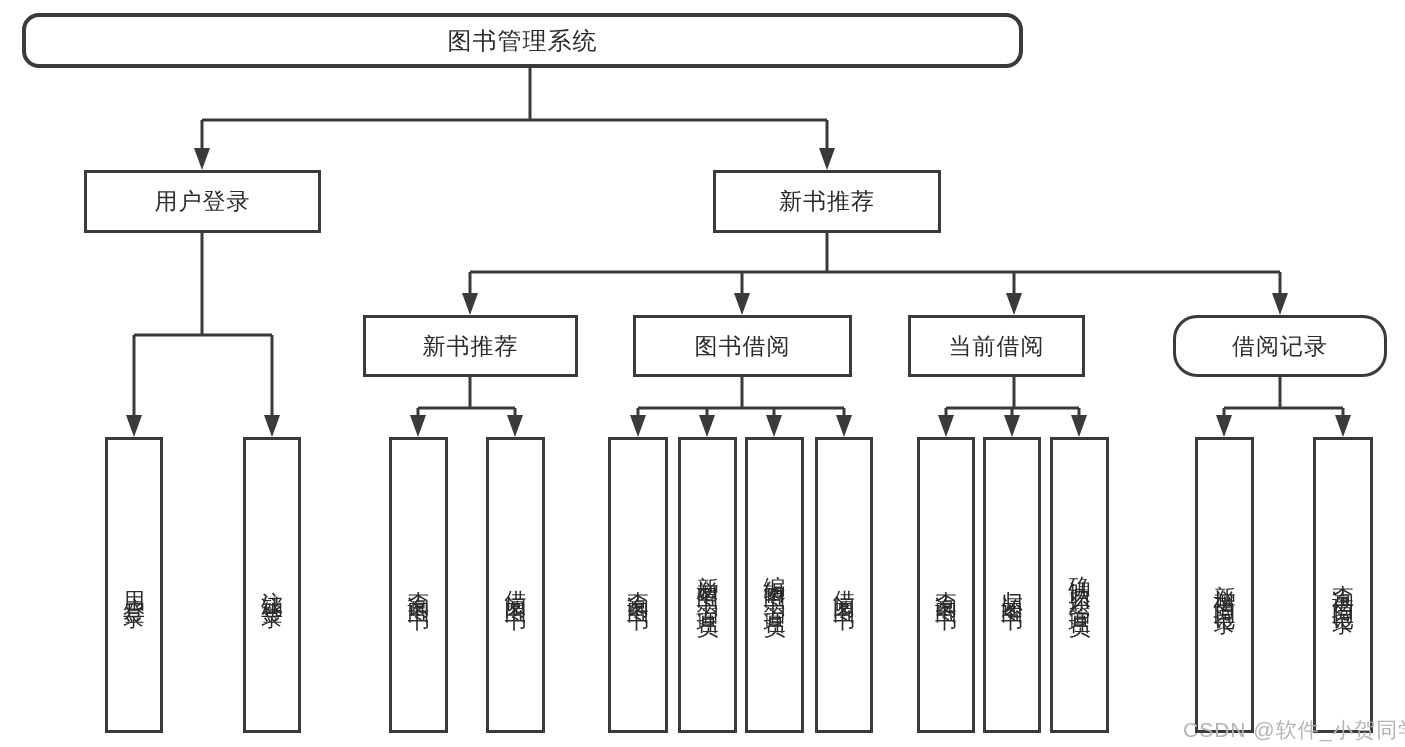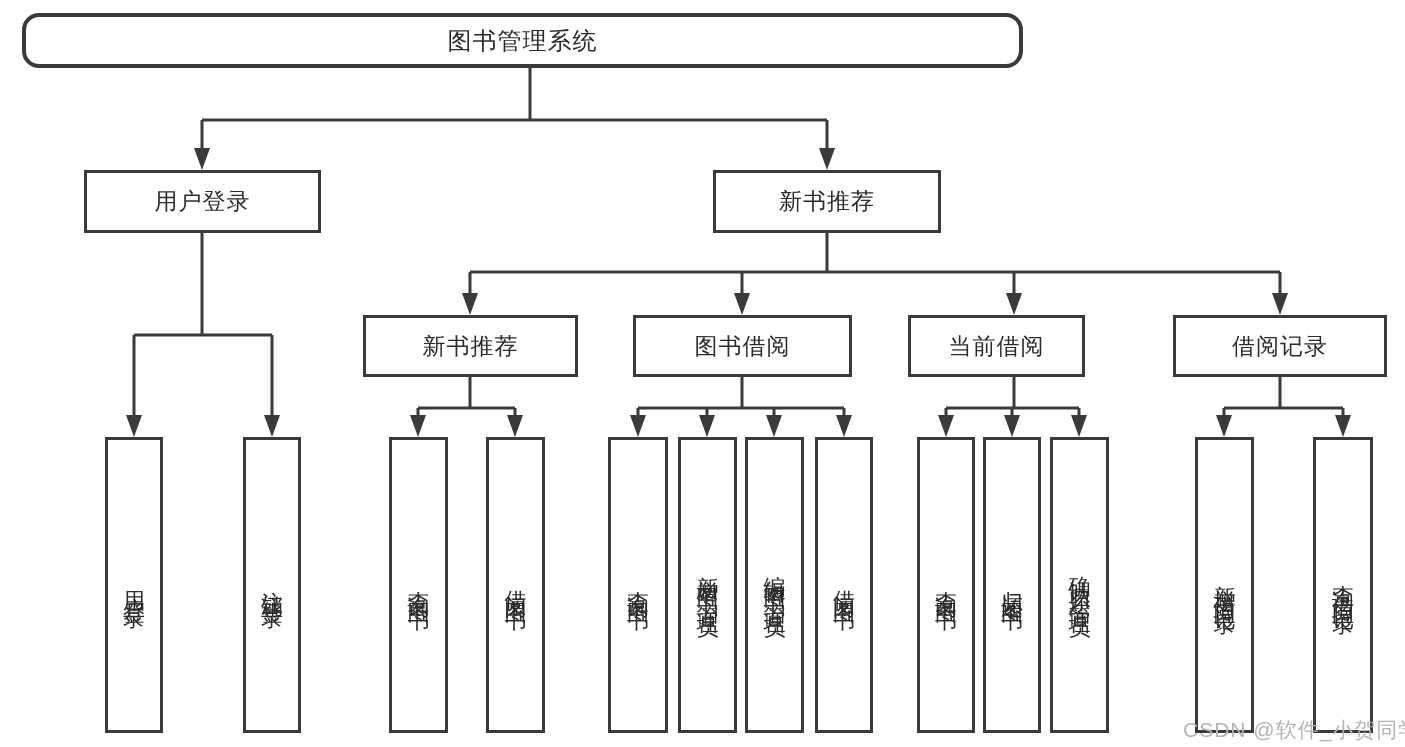--- a/index.html
+++ b/index.html
@@ -91,21 +91,21 @@
   </svg>
 
   <div class="node hbox root-box" style="left:22px; top:13px; width:1001px; height:55px;">图书管理系统</div>
 
   <div class="node hbox" style="left:84px; top:170px; width:237px; height:63px;">用户登录</div>
   <div class="node hbox" style="left:713px; top:170px; width:228px; height:63px;">新书推荐</div>
 
   <div class="node hbox" style="left:363px; top:315px; width:215px; height:62px;">新书推荐</div>
   <div class="node hbox" style="left:633px; top:315px; width:219px; height:62px;">图书借阅</div>
   <div class="node hbox" style="left:908px; top:315px; width:177px; height:62px;">当前借阅</div>
-  <div class="node hbox" style="left:1173px; top:315px; width:214px; height:62px;">借阅记录</div>
+  <div class="node hbox" style="left:1173px; top:315px; width:214px; height:62px;border-radius:24px;">借阅记录</div>
 
   <div class="node vbox" style="left:105px; top:437px; width:58px; height:296px;">用户登录</div>
   <div class="node vbox" style="left:243px; top:437px; width:58px; height:296px;">注销登录</div>
 
   <div class="node vbox" style="left:389px; top:437px; width:59px; height:296px;">查询图书</div>
   <div class="node vbox" style="left:486px; top:437px; width:59px; height:296px;">借阅图书</div>
 
   <div class="node vbox" style="left:608px; top:437px; width:60px; height:296px;">查询图书</div>
   <div class="node vbox" style="left:678px; top:437px; width:59px; height:296px;">新增图书（管理员）</div>
   <div class="node vbox" style="left:745px; top:437px; width:59px; height:296px;">编辑图书（管理员）</div>

